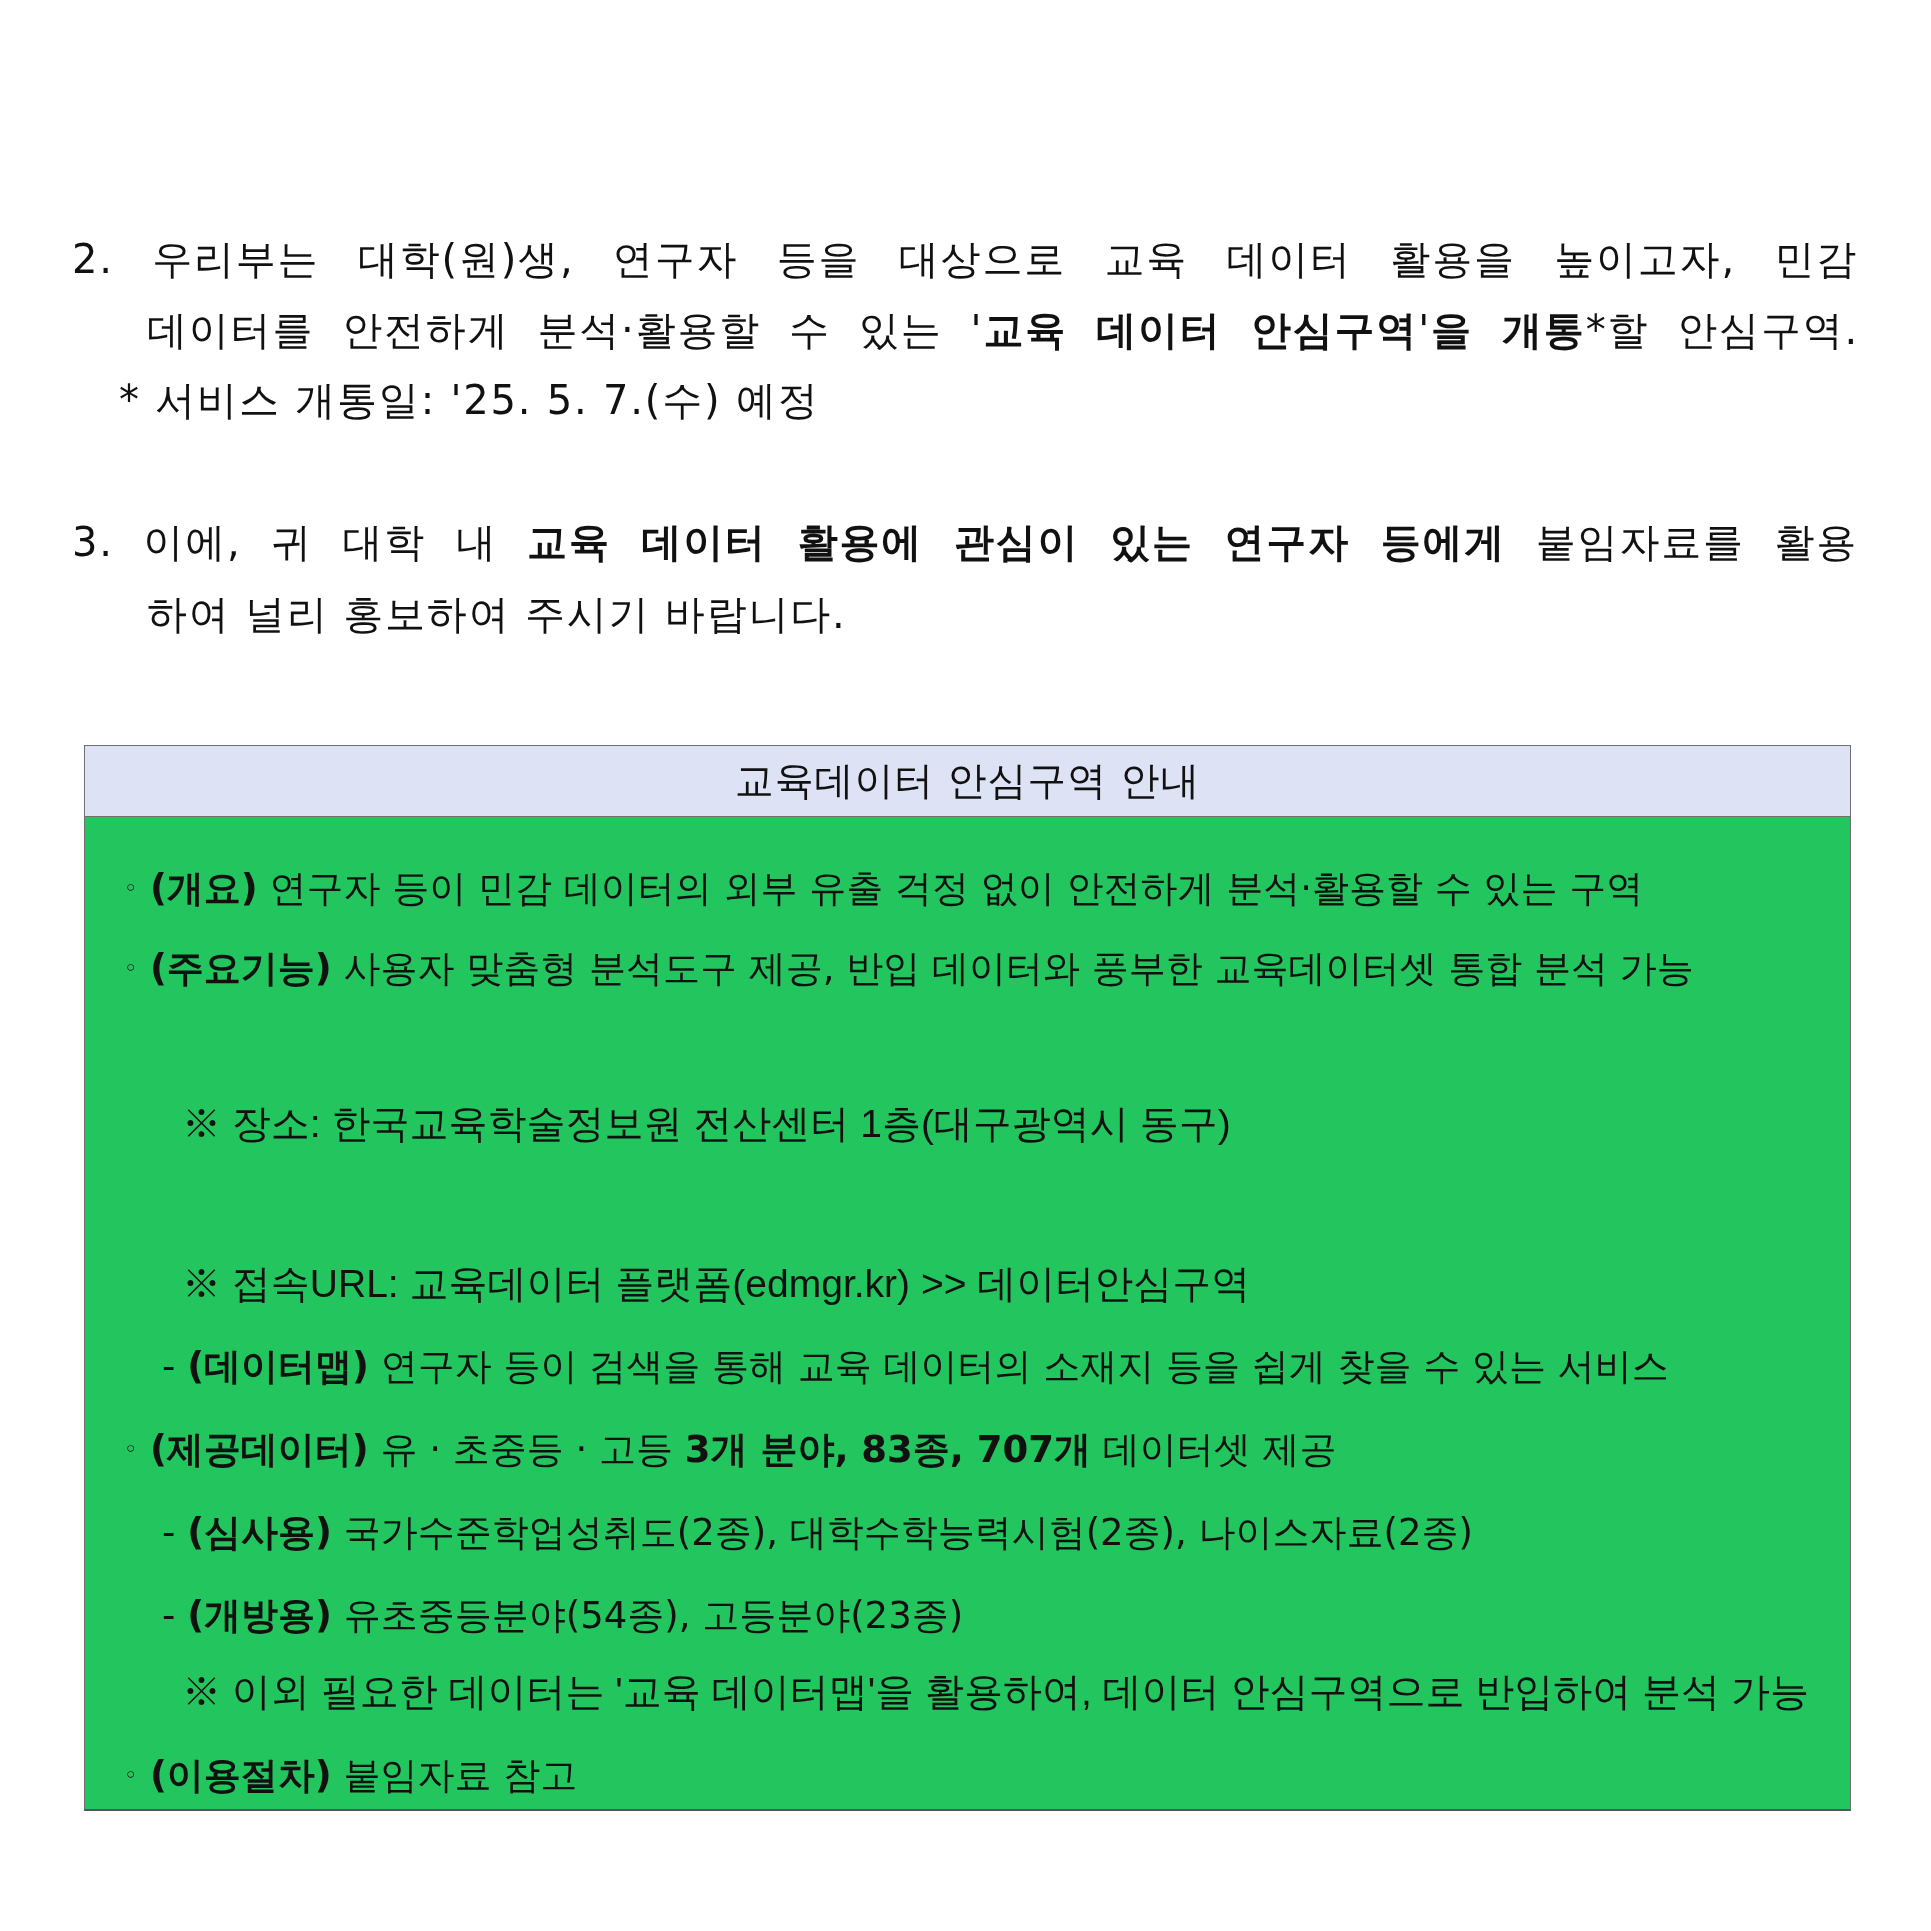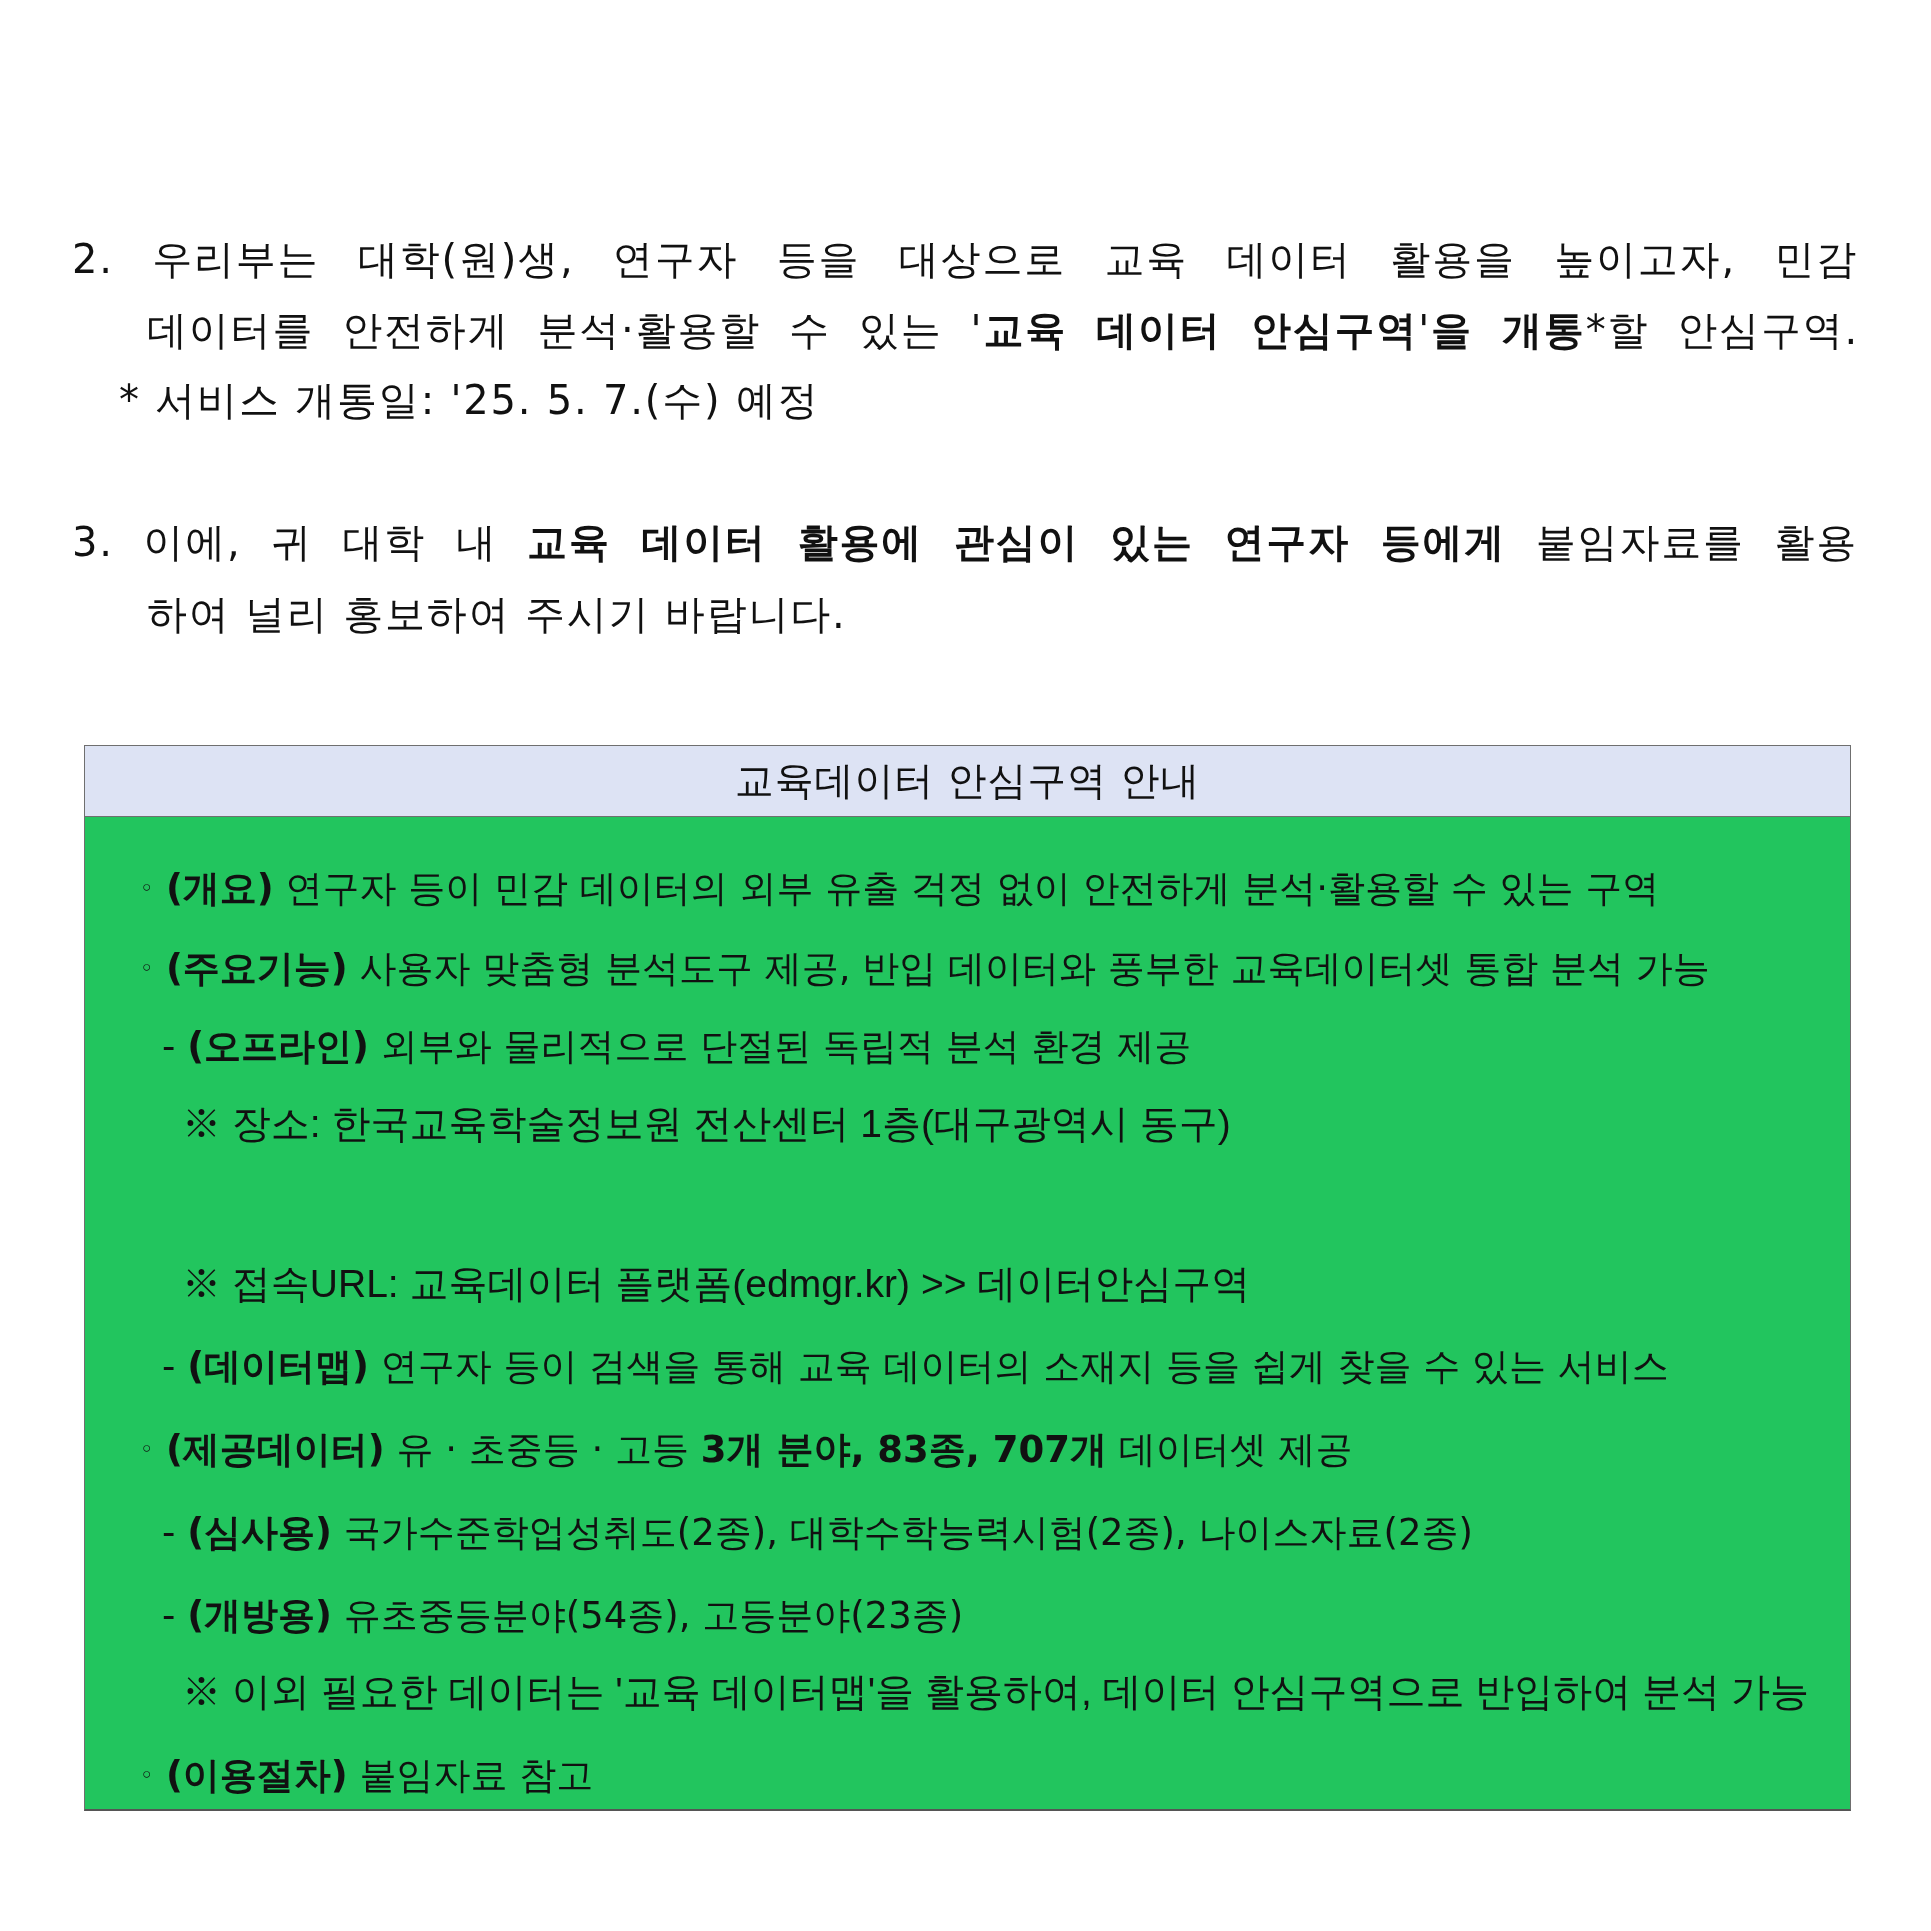--- a/index.html
+++ b/index.html
@@ -8,21 +8,21 @@
   .line { position:absolute; white-space:nowrap; font-size:40px; line-height:53px; letter-spacing:1.8px; }
   .p-main { left:72px; width:1786px; text-align:justify; text-align-last:justify; word-spacing:7px; }
   .p-cont { left:147px; width:1712px; text-align:justify; text-align-last:justify; }
   .p-note { left:119px; }
   .b { font-weight:bold; }
   .box { position:absolute; left:84px; top:745px; width:1765px; height:1063px;
          border:1.8px solid #6f6f6f; border-bottom:2.6px solid #555; background:#22c55e; }
   .box-head { position:absolute; left:0; top:0; width:100%; height:70px; background:#dde3f4;
               border-bottom:1.8px solid #6f6f6f; text-align:center; font-size:39px; line-height:70px; letter-spacing:0.9px; }
   .row { position:absolute; white-space:nowrap; font-size:37px; line-height:49px; }
-  .r-l1 { left:39px;margin-left:16px; }
+  .r-l1 { left:39px; }
   .r-l2 { left:77px; }
   .r-l3 { left:97px; }
   .bullet { font-size:23px; vertical-align:5.3px; margin-right:12.3px; }
   .sans2 { font-family:"Liberation Sans", sans-serif; font-size:39px; }
 </style>
 </head>
 <body>
 
 <div>
 
@@ -34,23 +34,20 @@
   <div class="line" style="left:147px; top:588px;">하여 널리 홍보하여 주시기 바랍니다.</div>
 
   <div class="box">
     <div class="box-head">교육데이터 안심구역 안내</div>
 
     <div class="row r-l1" style="top:118px;">
       <span class="bullet">◦</span><span class="b">(개요)</span><span> 연구자 등이 민감 데이터의 외부 유출 걱정 없이 안전하게 분석·활용할 수 있는 구역</span>
     </div>
     <div class="row r-l1" style="top:198px;">
       <span class="bullet">◦</span><span class="b">(주요기능)</span><span> 사용자 맞춤형 분석도구 제공, 반입 데이터와 풍부한 교육데이터셋 통합 분석 가능</span>
-    </div>
-    <div class="row r-l2" style="top:276px;">
-      <span>-</span> <span class="b">(오프라인)</span><span> 외부와 물리적으로 단절된 독립적 분석 환경 제공</span>
     </div>
     <div class="row r-l3 sans2" style="top:353px;">
       <span>※</span> <span>장소: 한국교육학술정보원 전산센터 1층(대구광역시 동구)</span>
     </div>
     <div class="row r-l2" style="top:596px;">
       <span>-</span> <span class="b">(데이터맵)</span><span> 연구자 등이 검색을 통해 교육 데이터의 소재지 등을 쉽게 찾을 수 있는 서비스</span>
     </div>
     <div class="row r-l3 sans2" style="top:513px;">
       <span>※</span> <span>접속URL: 교육데이터 플랫폼(edmgr.kr) &gt;&gt; 데이터안심구역</span>
     </div>

